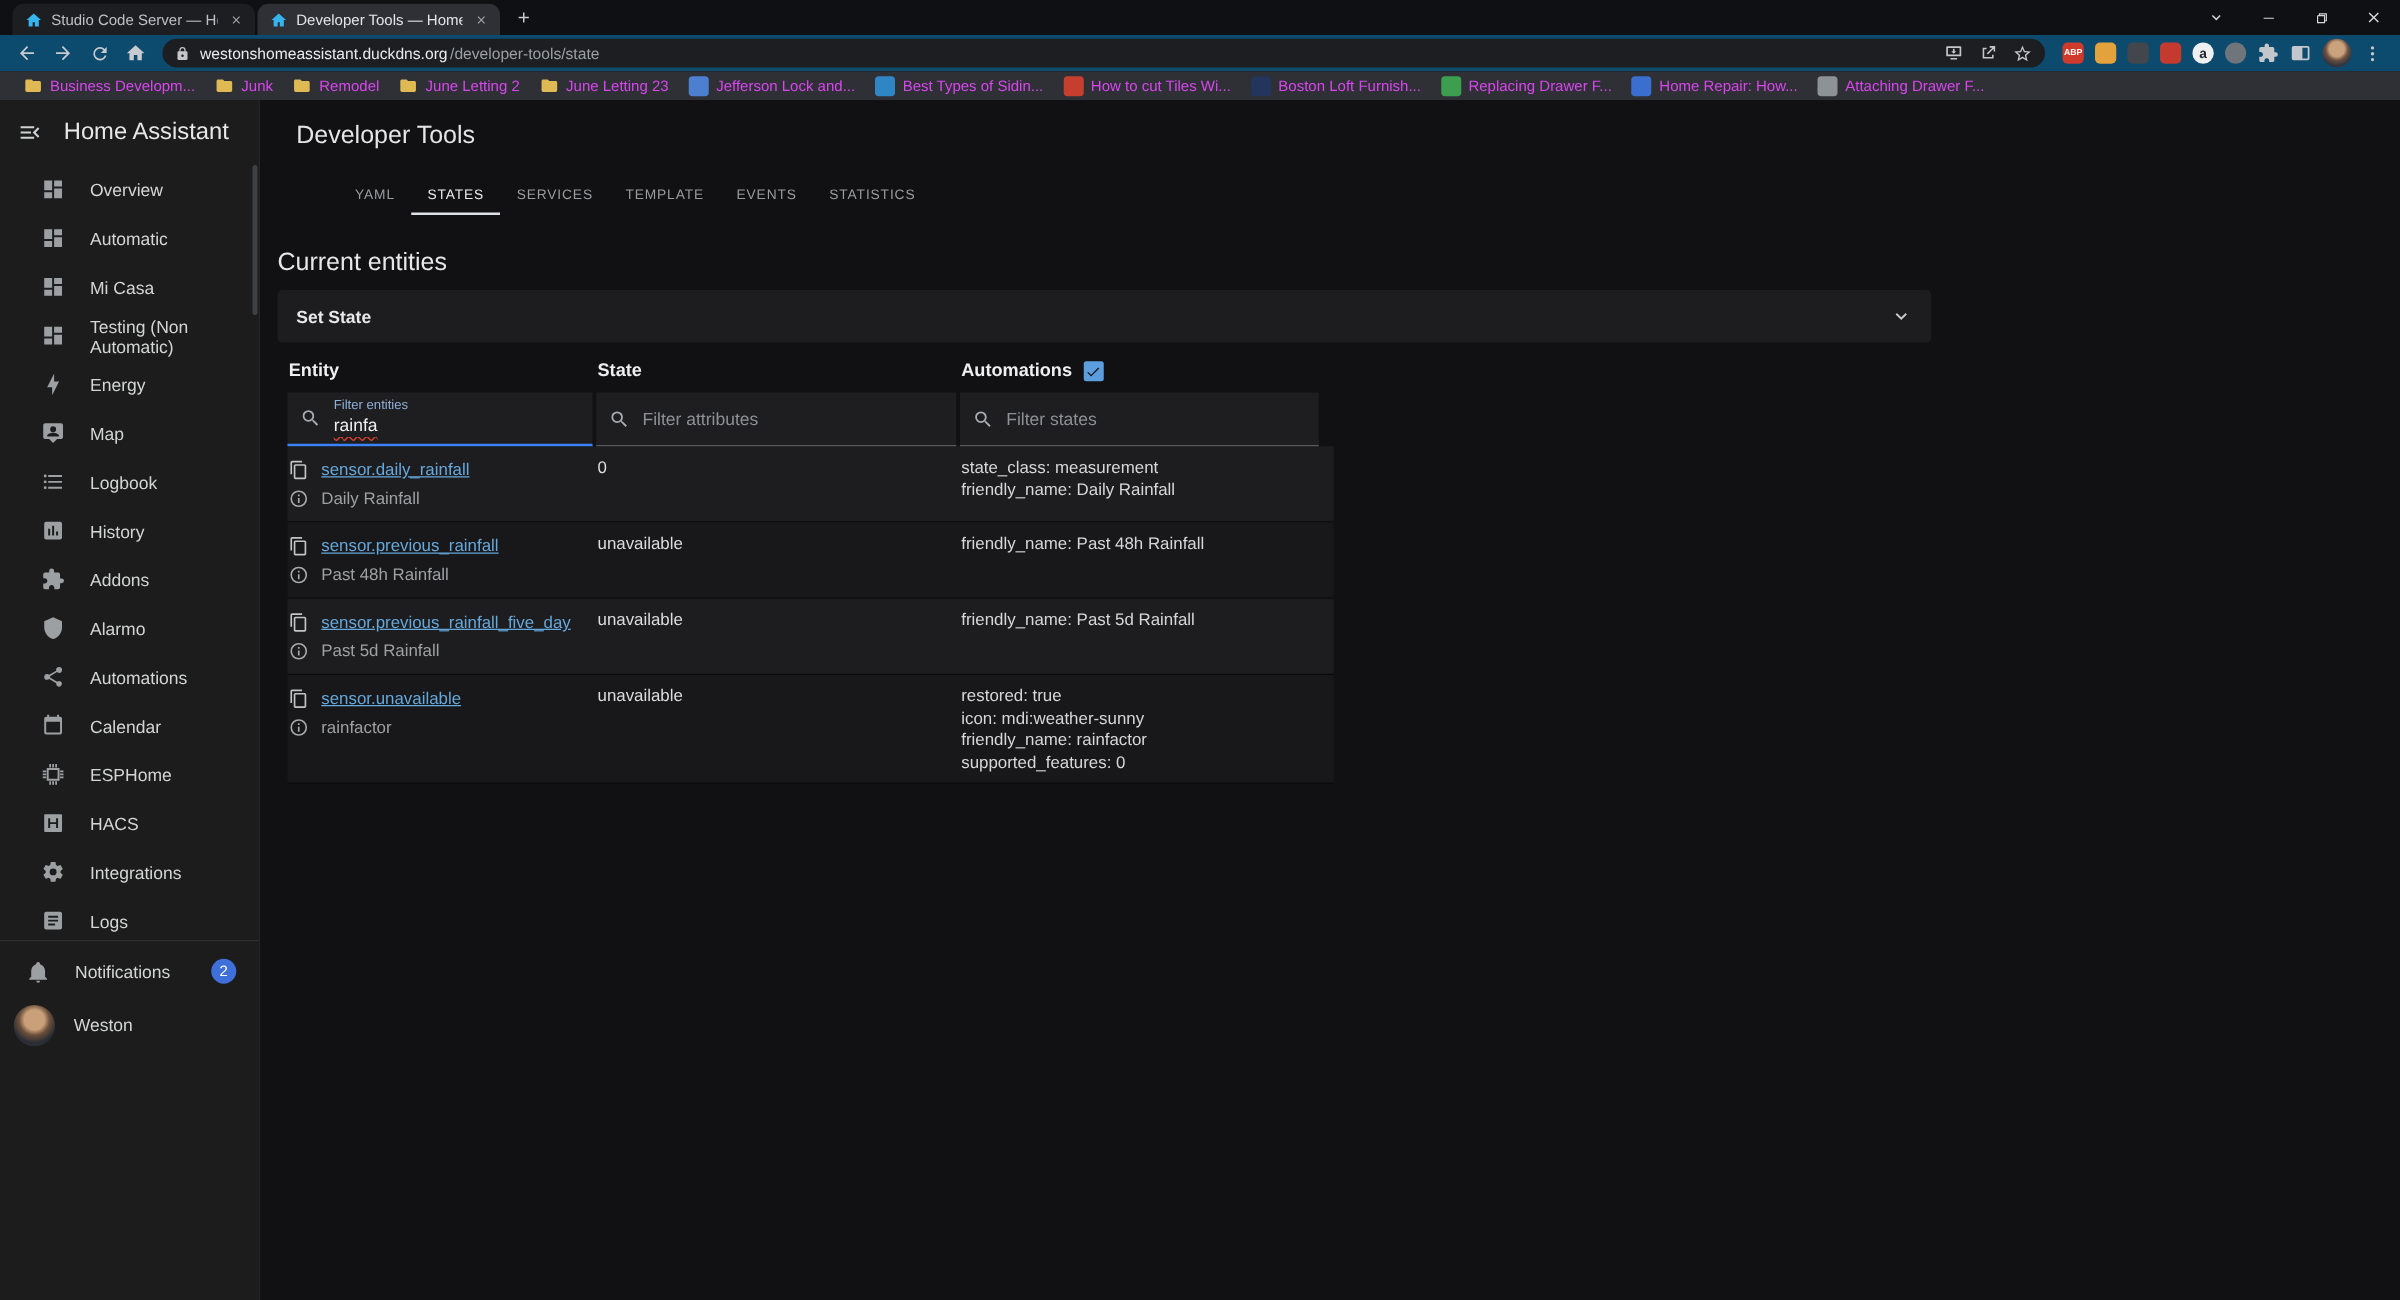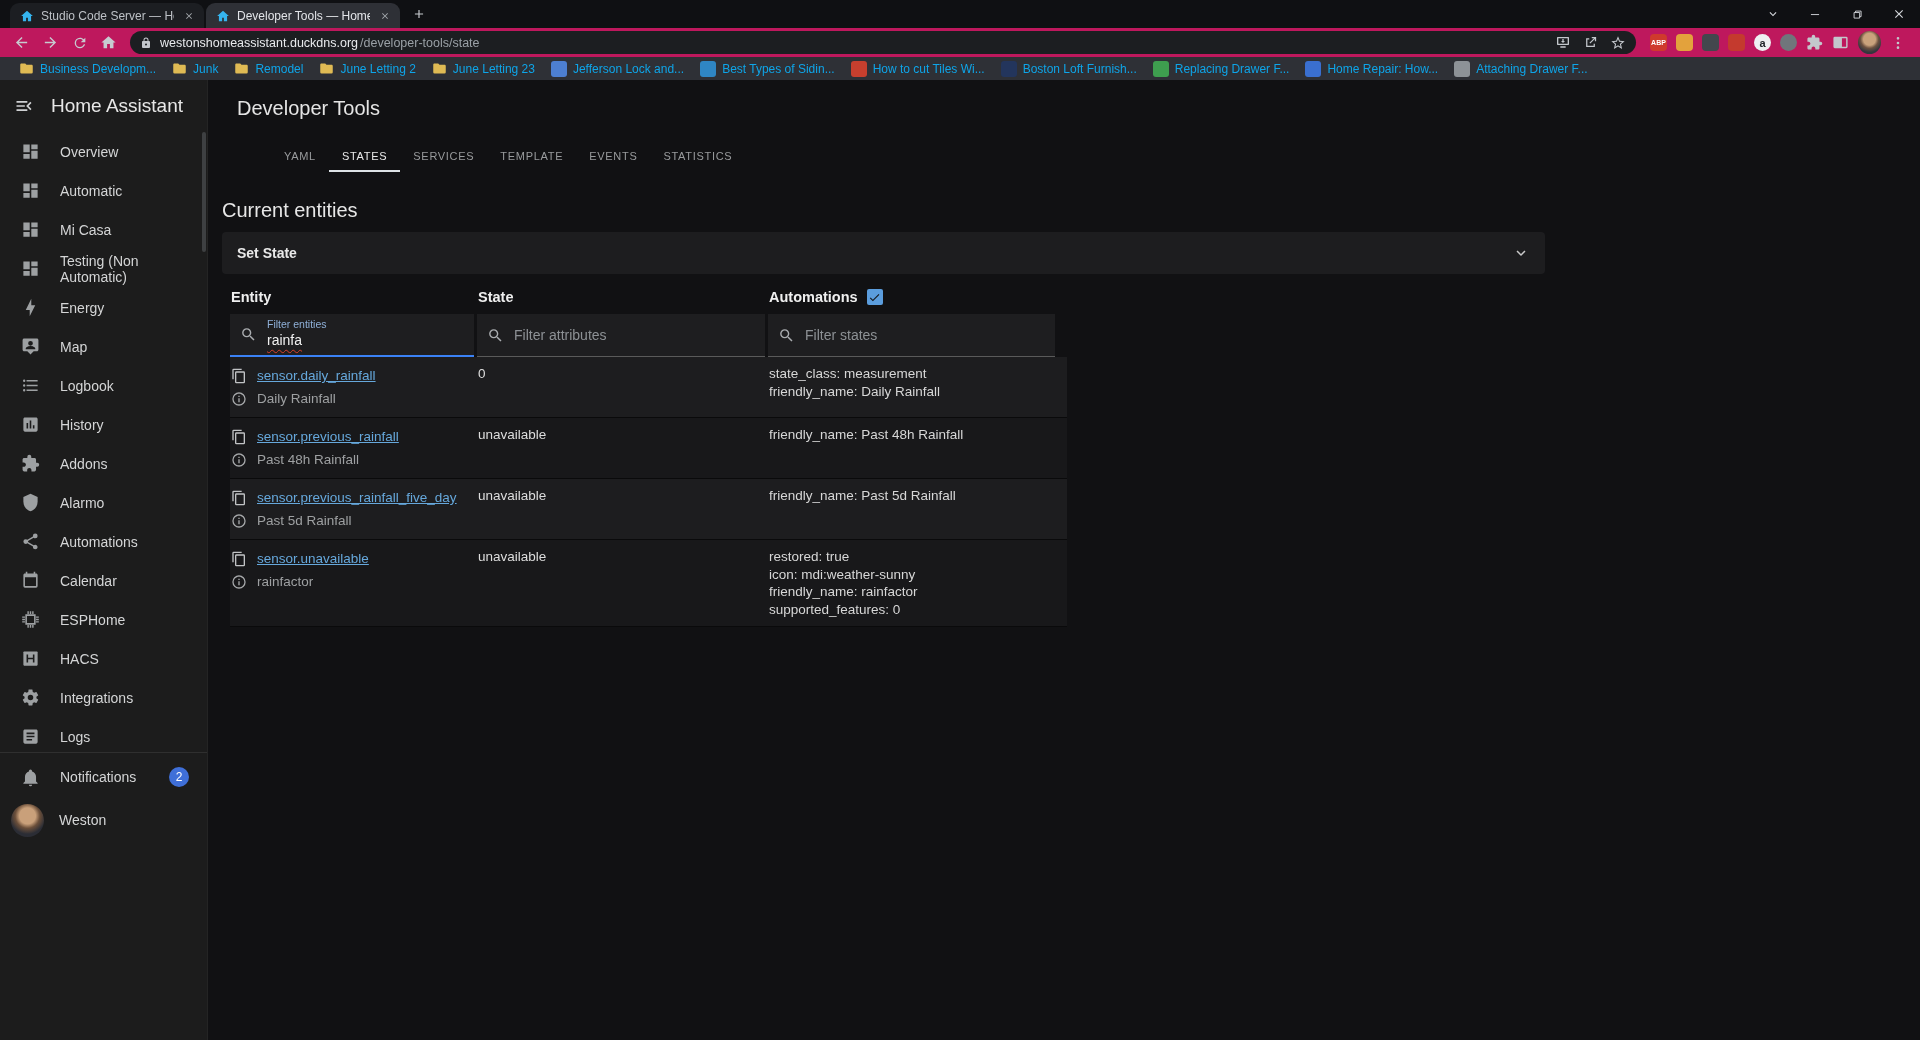--- a/index.html
+++ b/index.html
@@ -11,49 +11,49 @@
   .tabstrip { height:28px; background:#0f1013; display:flex; align-items:flex-end; padding-left:10px; }
   .tab { width:194px; height:25px; border-radius:9px 9px 0 0; display:flex; align-items:center; gap:7px;
          padding:0 7px 0 10px; font-size:12px; color:#bdc1c6; background:#1c1e22; margin-right:2px; }
   .tab.active { background:#2e3036; color:#e2e4e8; }
   .tab .t-title { flex:1; white-space:nowrap; overflow:hidden; }
   .tab-close { width:16px; height:16px; border-radius:50%; display:flex; align-items:center; justify-content:center; color:#a8acb1; }
   .newtab { width:26px; height:26px; margin:0 0 1px 4px; display:flex; align-items:center; justify-content:center; color:#c7cbd0; }
   .strip-right { margin-left:auto; display:flex; align-items:center; align-self:stretch; }
   .win-btn { width:42px; height:28px; display:flex; align-items:center; justify-content:center; color:#d3d6da; }
 
-  .navbar { height:29px; background:#be185d; display:flex; align-items:center; padding:0 8px; gap:2px; }
+  .navbar { height:29px; background:#0c4a6e; display:flex; align-items:center; padding:0 8px; gap:2px; }
   .nav-btn { width:27px; height:26px; border-radius:50%; display:flex; align-items:center; justify-content:center; color:#c7cbd0; }
   .omnibox { flex:1; height:23px; background:#1c1e21; border-radius:12px; display:flex; align-items:center;
              gap:8px; padding:0 10px; margin:0 6px; font-size:12.5px; color:#e8eaed; }
   .omnibox .url-path { color:#9aa0a6; }
   .omni-actions { margin-left:auto; display:flex; align-items:center; gap:12px; color:#c3c7cc; }
   .ext-area { display:flex; align-items:center; gap:9px; padding:0 6px; color:#c3c7cc; }
   .ext-badge { width:17px; height:17px; border-radius:4px; display:flex; align-items:center; justify-content:center;
                color:#fff; font-size:7px; font-weight:700; }
   .ext-badge.light-text-dark { color:#22262b; }
   .ext-badge.round { border-radius:50%; }
   .avatar-sm { width:23px; height:23px; border-radius:50%;
                background:radial-gradient(circle at 50% 36%, #caa27c 0 32%, #6d5140 48%, #33363e 70%); }
 
   .bookmarks { height:23px; background:#2e3036; display:flex; align-items:center; padding:0 12px; gap:2px; }
-  .bm { display:flex; align-items:center; gap:6px; height:20px; padding:0 7px; font-size:12px; color:#0ea5e9;
+  .bm { display:flex; align-items:center; gap:6px; height:20px; padding:0 7px; font-size:12px; color:#d946ef;
         border-radius:4px; white-space:nowrap; }
   .bm .folder { color:#dfba54; }
   .fav { width:16px; height:16px; border-radius:3px; flex:none; }
 
   
   .app { display:flex; height:960px; }
 
   
   .sidebar { position:relative; width:208px; flex:none; background:#1c1c1c; border-right:1px solid #242424; overflow:hidden; }
   .sb-header { height:52px; display:flex; align-items:center; gap:17px; padding:0 14px; color:#e7e7e7;
                font-size:19px; font-weight:500; }
   .sb-header .ic { color:#cfd1d3; }
-  .sb-items { overflow:hidden; }
+  .sb-items { overflow:hidden;margin-left:12px; }
   .sb-item { height:39px; display:flex; align-items:center; gap:20px; padding-left:21px; color:#d4d5d6;
              font-size:14px; font-weight:500; }
   .sb-item .ic { color:#9da0a2; }
   .sb-scrollbar { position:absolute; right:1px; top:52px; width:4px; height:120px; background:#3e4042; border-radius:2px; }
   .sb-bottom { position:absolute; left:0; right:0; top:672px; bottom:0; background:#1c1c1c; border-top:1px solid #2f2f2f; }
   .sb-notif { height:42px; display:flex; align-items:center; gap:20px; padding-left:21px; color:#d4d5d6;
               font-size:14px; font-weight:500; margin-top:3px; }
   .sb-notif .ic { color:#9da0a2; }
   .badge { margin-left:auto; margin-right:18px; min-width:20px; height:20px; border-radius:50%; background:#3f6fd8;
            color:#fff; font-size:12px; display:flex; align-items:center; justify-content:center; }

